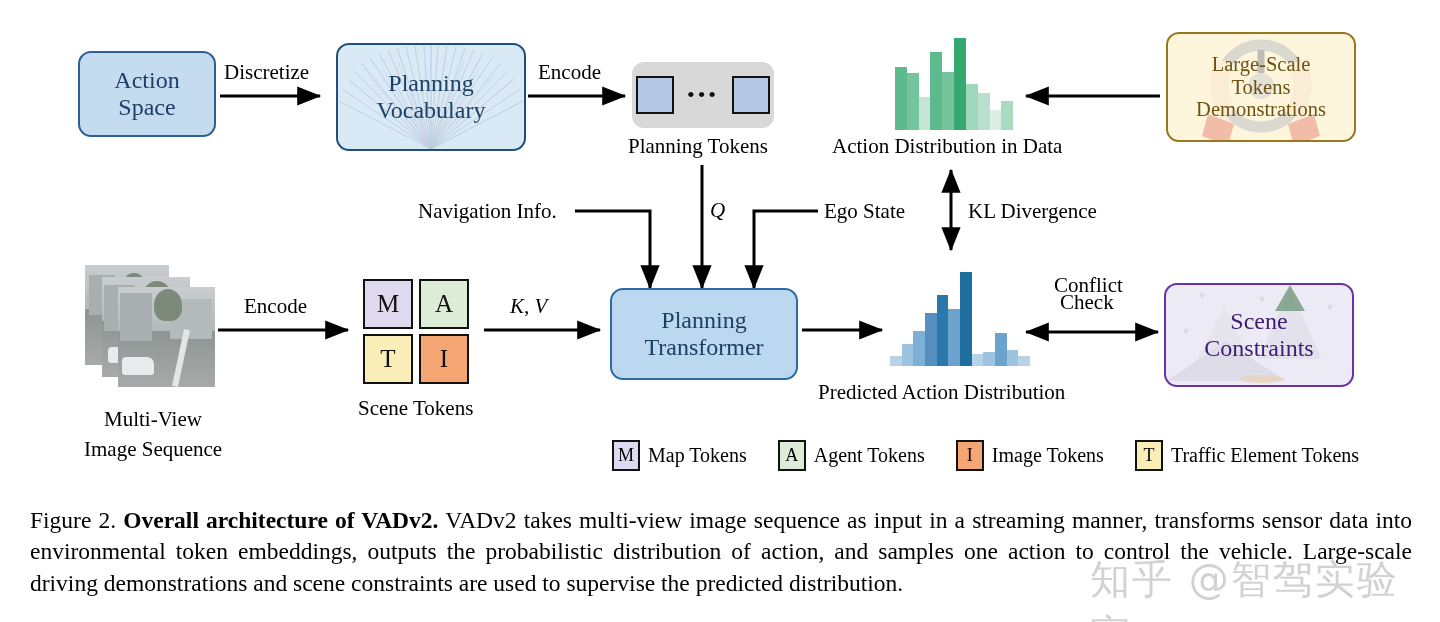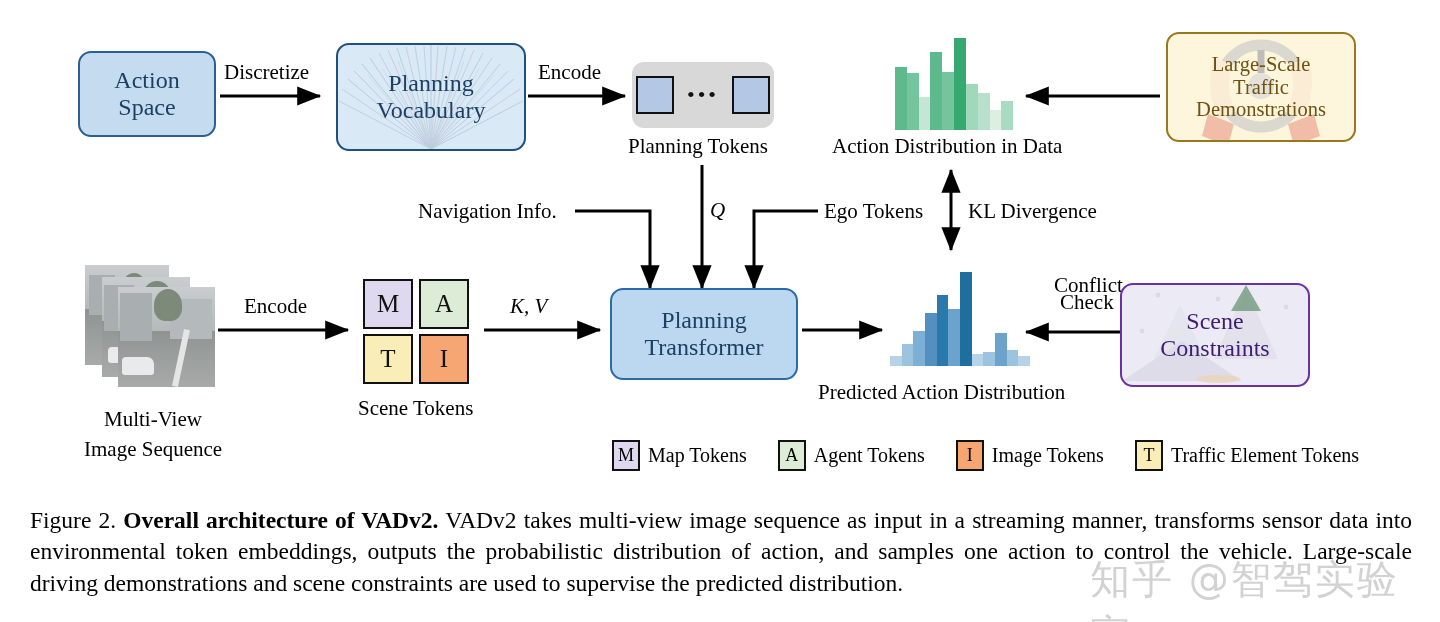--- a/index.html
+++ b/index.html
@@ -200,28 +200,28 @@
       <circle cx="93" cy="52" r="41" fill="none" stroke="#bfbfc7" stroke-width="11"></circle>
       <circle cx="93" cy="52" r="13" fill="#cfcfd6"></circle>
       <path d="M93,39 L93,16" stroke="#8d8d9d" stroke-width="7" fill="none"></path>
       <path d="M46,24 q-10,34 6,62 l16,-8 q-12,-24 -4,-48 z" fill="#f7e3cf"></path>
       <path d="M140,24 q10,34 -6,62 l-16,-8 q12,-24 4,-48 z" fill="#f7e3cf"></path>
       <path d="M40,80 l26,10 -6,22 -26,-10 z" fill="#e98f7e"></path>
       <path d="M146,80 l-26,10 6,22 26,-10 z" fill="#e98f7e"></path>
     </svg>
     <span class="lbl">
       <span>Large-Scale</span><br>
-      <span>Traffic</span><br>
+      <span>Tokens</span><br>
       <span>Demonstrations</span>
     </span>
   </div>
 
   <div class="txt t21" style="left:418px;top:199px;">Navigation Info.</div>
   <div class="txt t21 ital" style="left:710px;top:198px;">Q</div>
-  <div class="txt t21" style="left:824px;top:199px;">Ego Tokens</div>
+  <div class="txt t21" style="left:824px;top:199px;">Ego State</div>
   <div class="txt t21" style="left:968px;top:199px;">KL Divergence</div>
 
   <div style="position:absolute;left:85px;top:265px;width:130px;height:122px;">
     <div class="photo" style="left:0;top:0;width:84px;height:100px;">
       <div class="ph-sky"></div>
         <div class="ph-road"></div>
       <div class="ph-bld" style="left:4px;top:10px;width:26px;height:40px;"></div>
       <div class="ph-tree" style="left:36px;top:8px;width:26px;height:32px;"></div>
       <div class="ph-line" style="left:48px;bottom:0;width:5px;height:46px;transform:rotate(10deg);"></div>
     </div>
@@ -285,21 +285,21 @@
       <div class="bar" style="height: 14%; background: rgb(156, 196, 224);"></div>
       <div class="bar" style="height: 34%; background: rgb(107, 163, 204);"></div>
       <div class="bar" style="height: 16%; background: rgb(156, 196, 224);"></div>
       <div class="bar" style="height: 10%; background: rgb(183, 211, 232);"></div>
     </div>
   <div class="txt t21" style="left:818px;top:380px;">Predicted Action Distribution</div>
 
   <div class="txt t21" style="left:1054px;top:273px;">Conflict</div>
   <div class="txt t21" style="left:1060px;top:290px;">Check</div>
 
-  <div class="node box-scene" style="left:1120px;top:283px;width:186px;height:100px;font-size:24px;">
+  <div class="node box-scene" style="left:1164px;top:283px;width:186px;height:100px;font-size:24px;">
     <svg class="trees" viewBox="0 0 186 100" preserveAspectRatio="none">
       <polygon points="58,20 86,78 30,78" fill="#e2e1ea"></polygon>
       <polygon points="124,4 156,74 92,74" fill="#dcdbe6"></polygon>
       <polygon points="124,0 139,26 109,26" fill="#2f6b3a" opacity=".85"></polygon>
       <polygon points="0,96 60,56 120,96" fill="#d4d3df"></polygon>
       <circle cx="36" cy="10" r="2.4" fill="#cfcede"></circle>
       <circle cx="96" cy="14" r="2.4" fill="#cfcede"></circle>
       <circle cx="164" cy="22" r="2.4" fill="#cfcede"></circle>
       <circle cx="20" cy="46" r="2.4" fill="#cfcede"></circle>
       <ellipse cx="96" cy="94" rx="22" ry="4" fill="#e8c692" opacity=".8"></ellipse>

